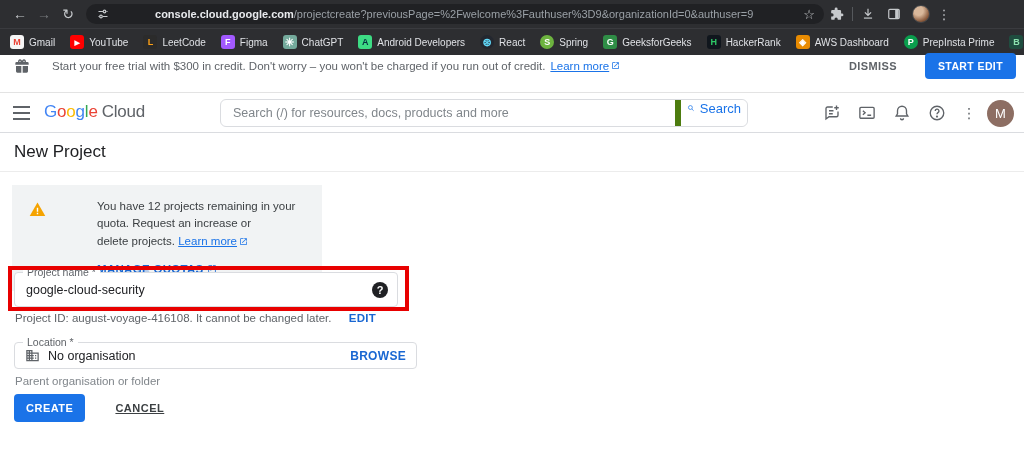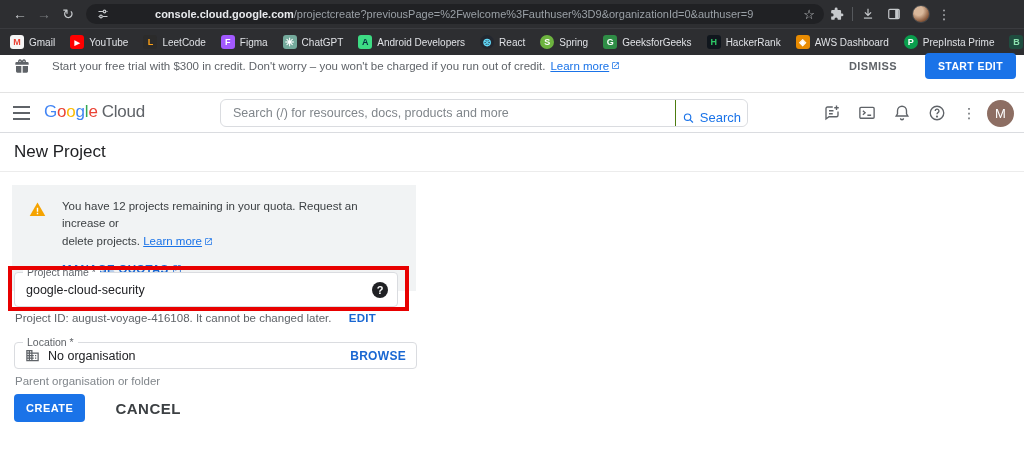--- a/index.html
+++ b/index.html
@@ -51,32 +51,32 @@
   
   .gheader{position:absolute;top:93px;left:0;width:1024px;height:40px;background:#fff;border-bottom:1px solid #dadce0;}
   .burger{position:absolute;left:13px;top:13px;display:flex;flex-direction:column;gap:4px;cursor:pointer;}
   .burger i{display:block;width:17px;height:2px;background:#5f6368;}
   .logo{position:absolute;left:44px;top:9px;font-size:17px;letter-spacing:-.2px;display:flex;align-items:center;}
   .g1,.g4{color:#4285f4;} .g2,.g6{color:#ea4335;} .g3{color:#fbbc05;} .g5{color:#34a853;}
   .cloudtxt{color:#5f6368;margin-left:4px;}
   .searchwrap{position:absolute;left:220px;top:6px;width:528px;height:28px;border:1px solid #dadce0;border-radius:6px;display:flex;background:#fff;}
   .searchinput{flex:1;border:none;outline:none;background:transparent;padding:0 12px;font-size:12.5px;color:#202124;}
   .searchinput::placeholder{color:#80868b;}
-  .searchbtn{width:72px;border:none;border-left:1px solid #4d7c0f;background:#fff;display:flex;align-items:flex-end;justify-content:center;gap:5px;color:#1a73e8;font-size:13px;border-radius:0 6px 6px 0;cursor:pointer;}
+  .searchbtn{width:72px;border:none;border-left:6px solid #4d7c0f;background:#fff;display:flex;align-items:flex-start;justify-content:center;gap:5px;color:#1a73e8;font-size:13px;border-radius:0 6px 6px 0;cursor:pointer;}
   .hicons{position:absolute;right:10px;top:0;height:40px;display:flex;align-items:center;gap:15px;}
   .hic{display:flex;align-items:center;justify-content:center;width:20px;height:20px;color:#5f6368;cursor:pointer;}
   .hdots{color:#5f6368;font-size:14px;width:10px;text-align:center;cursor:pointer;}
   .gavatar{width:27px;height:27px;border-radius:50%;background:#8d6e63;color:#fff;font-size:13px;display:flex;align-items:center;justify-content:center;cursor:pointer;}
 
   
   .content{position:absolute;top:133px;left:0;width:1024px;height:317px;background:#fff;}
   .ptitle{position:absolute;left:14px;top:9px;font-size:17px;color:#202124;}
   .pdiv{position:absolute;left:0;top:38px;width:1024px;height:1px;background:#ececec;}
 
-  .quota{position:absolute;left:12px;top:52px;width:404px;background:#f1f3f4;display:flex;padding:13px 24px 13px 0;}
+  .quota{position:absolute;left:12px;top:52px;width:310px;background:#f1f3f4;display:flex;padding:13px 24px 13px 0;gap:35px;}
   .q-ic{width:50px;display:flex;justify-content:center;padding-top:3px;flex:0 0 auto;}
   .q-body{flex:1;font-size:11.5px;color:#3c4043;line-height:1.5;}
   .q-learn{color:#1a73e8;text-decoration:underline;display:inline-flex;align-items:center;gap:2px;cursor:pointer;}
   .q-manage{margin-top:11px;font-size:11.5px;font-weight:bold;letter-spacing:.3px;color:#1967d2;text-decoration:underline;display:inline-flex;align-items:center;gap:3px;cursor:pointer;}
 
   .redbox{position:absolute;left:8px;top:133px;width:401px;height:45px;border:4px solid #e80000;pointer-events:none;z-index:3;}
   .field{position:absolute;border:1px solid #dadce0;border-radius:4px;background:#fff;}
   .namefield{left:14px;top:139px;width:384px;height:35px;z-index:2;}
   .flabel{position:absolute;top:-7px;left:8px;background:#fff;padding:0 4px;font-size:10.5px;color:#5f6368;white-space:nowrap;}
   .finput{position:absolute;left:0;top:0;width:100%;height:100%;border:none;outline:none;background:transparent;padding:0 36px 0 11px;font-size:12.5px;color:#202124;}
@@ -85,21 +85,21 @@
   .pid{position:absolute;left:15px;top:179px;font-size:11.5px;color:#5f6368;white-space:nowrap;}
   .edit{color:#1967d2;font-weight:bold;letter-spacing:.3px;margin-left:14px;cursor:pointer;}
 
   .locfield{left:14px;top:209px;width:403px;height:27px;display:flex;align-items:center;padding:9px 10px;gap:8px;}
   .locval{flex:1;font-size:12.5px;color:#202124;}
   .browse{color:#1967d2;font-weight:bold;font-size:12px;letter-spacing:.3px;cursor:pointer;}
   .lochelp{position:absolute;left:15px;top:242px;font-size:11.5px;color:#80868b;}
 
   .actions{position:absolute;left:14px;top:261px;display:flex;align-items:center;gap:24px;}
   .createbtn{background:#1a73e8;color:#fff;border:none;border-radius:4px;font-size:11px;font-weight:bold;letter-spacing:.5px;padding:8px 12px;cursor:pointer;}
-  .cancelbtn{background:none;border:none;color:#3c4043;font-size:15px;font-weight:bold;letter-spacing:.5px;cursor:pointer;}
+  .cancelbtn{background:none;border:none;color:#3c4043;font-size:11px;font-weight:bold;letter-spacing:.5px;cursor:pointer;text-decoration:underline;}
 </style>
 </head>
 <body>
 
 <div class="screen">
 
   <div class="tbar">
     <span class="nav-ic">←</span>
     <span class="nav-ic dim">→</span>
     <span class="nav-ic">↻</span>

